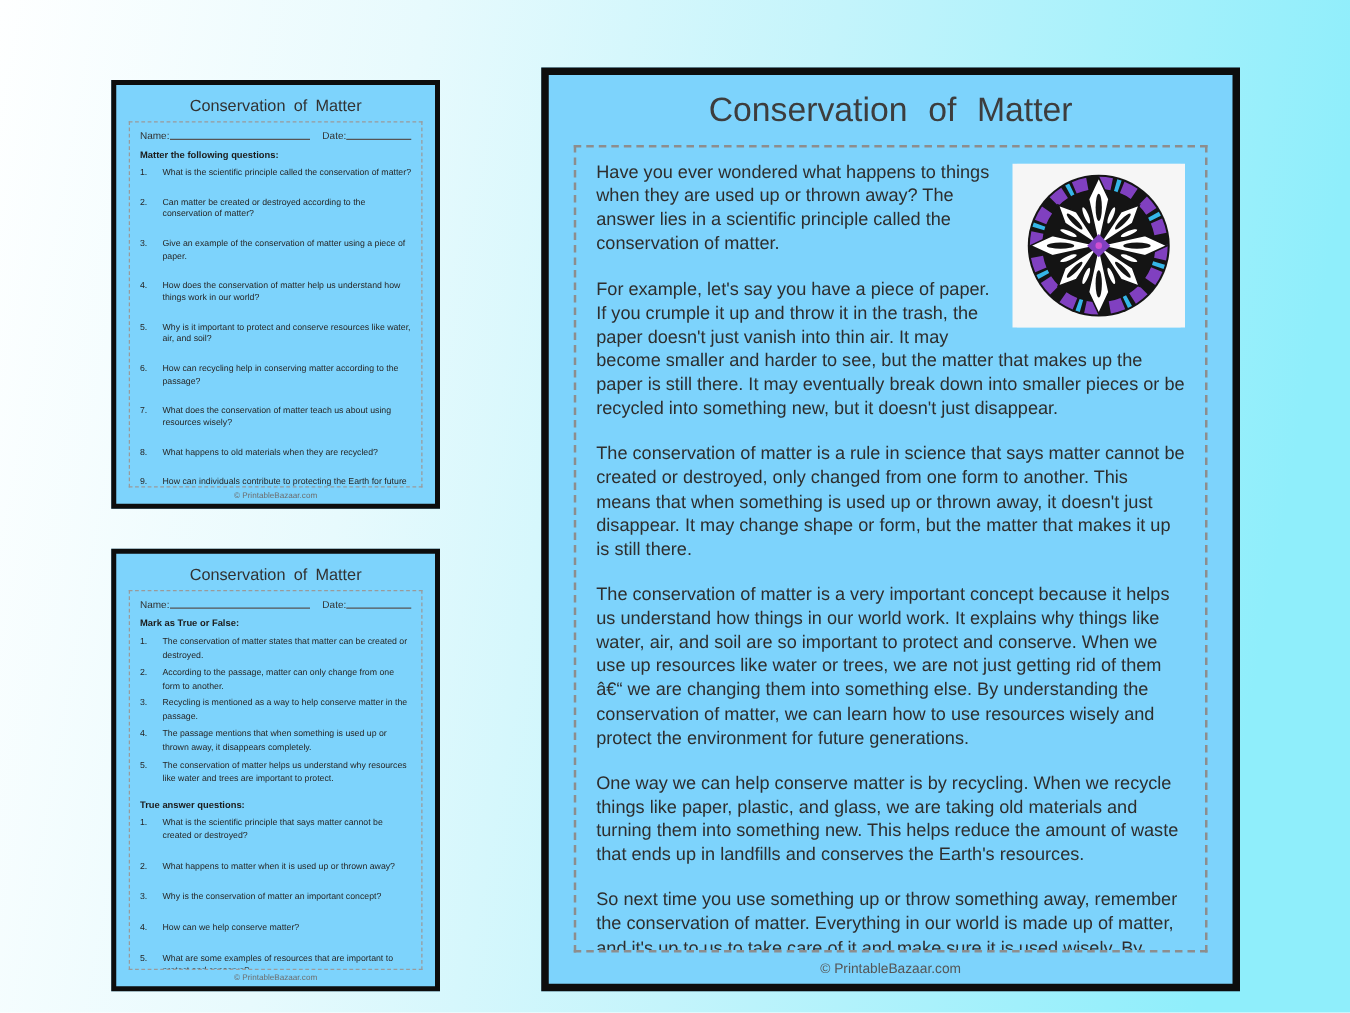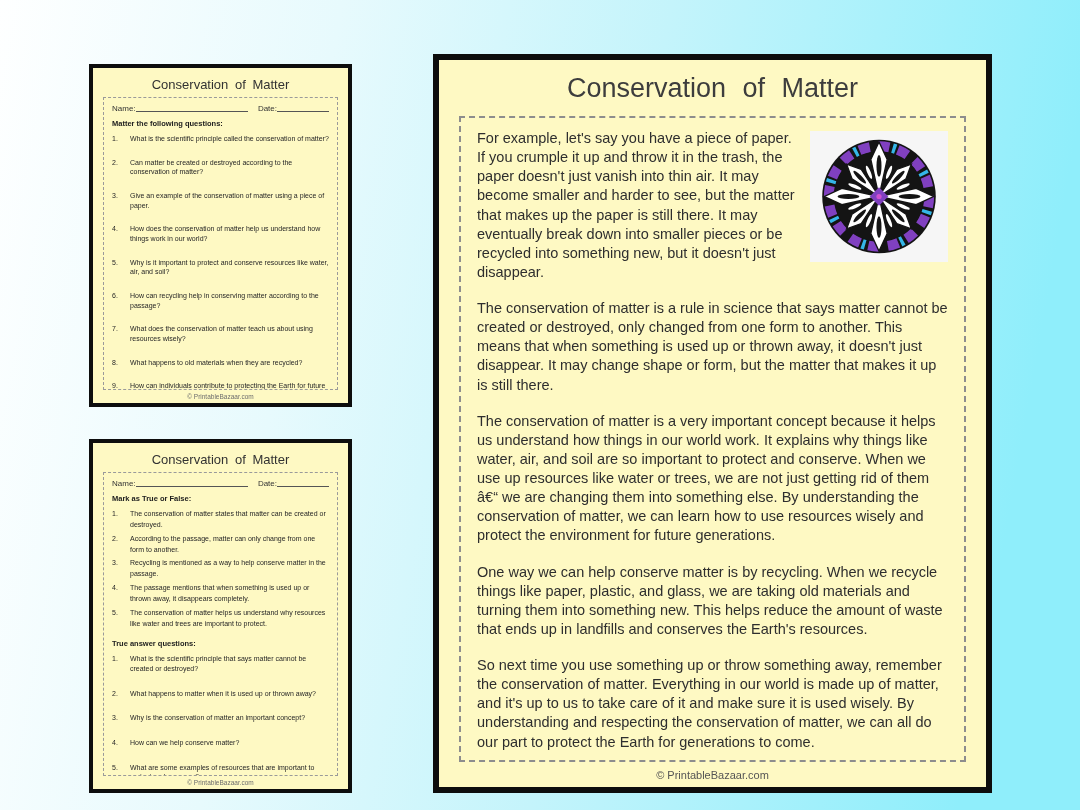--- a/index.html
+++ b/index.html
@@ -5,21 +5,21 @@
   * { box-sizing: border-box; margin: 0; padding: 0; }
   html, body { width: 1080px; height: 810px; }
   body {
     position: relative;
     overflow: hidden;
     font-family: "Liberation Sans", sans-serif;
     background: linear-gradient(100deg, #feffff 0%, #e7fafd 28%, #c4f4fb 55%, #8feefb 90%);
   }
   .page {
     position: absolute;
-    background: #fef9c3;
+    background: #7dd3fc;
     border-style: solid;
     border-color: #0d0d0d;
     display: flex;
     flex-direction: column;
     overflow: hidden;
   }
   
   #page-q  { left: 89px; top: 64px;  width: 263px; height: 343px; border-width: 4px; }
   #page-tf { left: 89px; top: 439px; width: 263px; height: 354px; border-width: 4px; }
   .sheet-title {
@@ -276,20 +276,21 @@
           <ellipse cx="60" cy="36" rx="1.6" ry="6.5" transform="rotate(202.5 60 60)"></ellipse>
           <ellipse cx="60" cy="36" rx="1.6" ry="6.5" transform="rotate(247.5 60 60)"></ellipse>
           <ellipse cx="60" cy="36" rx="1.6" ry="6.5" transform="rotate(292.5 60 60)"></ellipse>
           <ellipse cx="60" cy="36" rx="1.6" ry="6.5" transform="rotate(337.5 60 60)"></ellipse>
         </g>
         <rect x="54" y="54" width="12" height="12" fill="#8040c0" transform="rotate(45 60 60)"></rect>
         <circle cx="60" cy="60" r="2.4" fill="#d050d0"></circle>
       </svg>
     </div>
     <div>
+        <p>Have you ever wondered what happens to things when they are used up or thrown away? The answer lies in a scientific principle called the conservation of matter.</p>
         <p>For example, let's say you have a piece of paper. If you crumple it up and throw it in the trash, the paper doesn't just vanish into thin air. It may become smaller and harder to see, but the matter that makes up the paper is still there. It may eventually break down into smaller pieces or be recycled into something new, but it doesn't just disappear.</p>
         <p>The conservation of matter is a rule in science that says matter cannot be created or destroyed, only changed from one form to another. This means that when something is used up or thrown away, it doesn't just disappear. It may change shape or form, but the matter that makes it up is still there.</p>
         <p>The conservation of matter is a very important concept because it helps us understand how things in our world work. It explains why things like water, air, and soil are so important to protect and conserve. When we use up resources like water or trees, we are not just getting rid of them â€“ we are changing them into something else. By understanding the conservation of matter, we can learn how to use resources wisely and protect the environment for future generations.</p>
         <p>One way we can help conserve matter is by recycling. When we recycle things like paper, plastic, and glass, we are taking old materials and turning them into something new. This helps reduce the amount of waste that ends up in landfills and conserves the Earth's resources.</p>
         <p>So next time you use something up or throw something away, remember the conservation of matter. Everything in our world is made up of matter, and it's up to us to take care of it and make sure it is used wisely. By understanding and respecting the conservation of matter, we can all do our part to protect the Earth for generations to come.</p>
       </div>
   </div>
   <div class="main-footer">© PrintableBazaar.com</div>
 </div>
 

